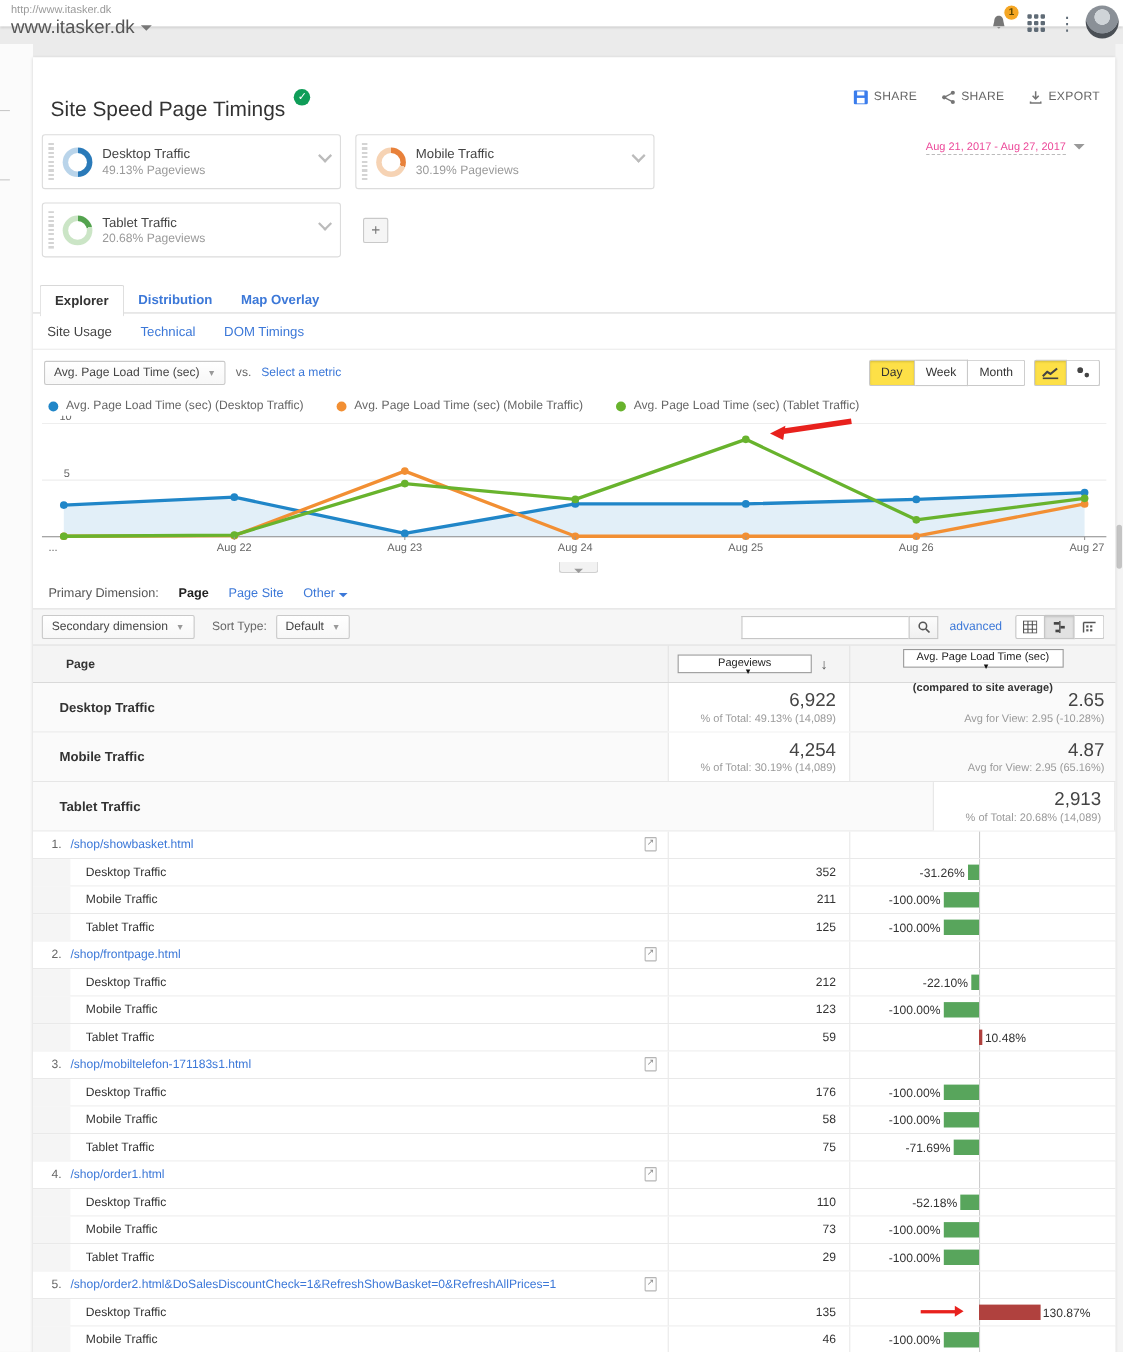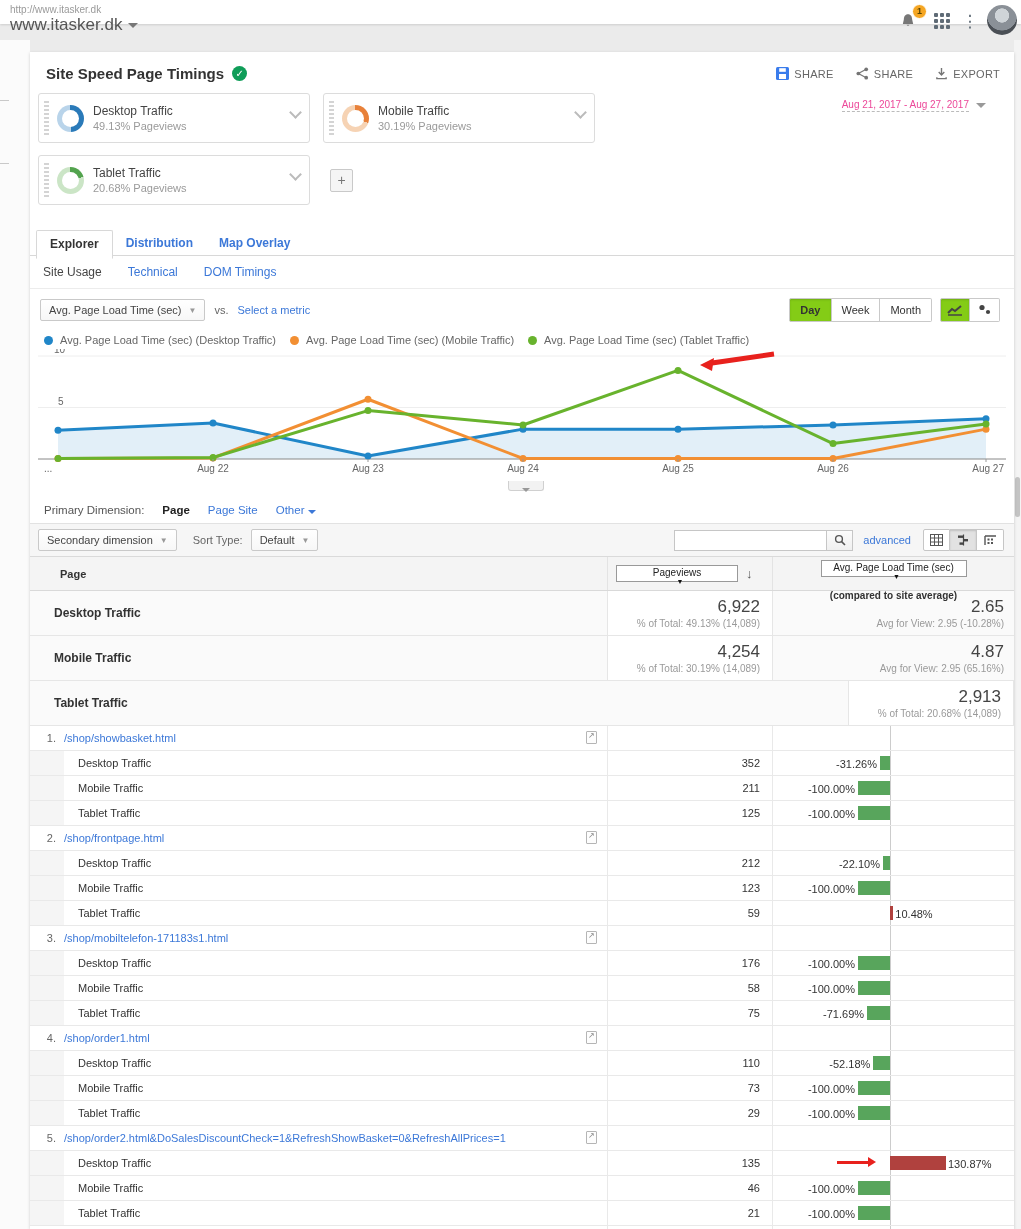--- a/index.html
+++ b/index.html
@@ -28,21 +28,21 @@
   .left-rail { position:absolute; left:0; top:40px; bottom:0; width:30px; background:#fbfbfb; }
   .rail-div { position:absolute; left:0; width:9px; border-top:1px solid #c9c9c9; }
   .scrollbar { position:absolute; right:0; top:40px; bottom:0; width:7px; background:#f4f4f4; }
   .scroll-thumb { position:absolute; right:1px; top:437px; width:5px; height:40px; border-radius:3px; background:#c4c4c4; }
 
   
   .card { position:absolute; left:30px; top:52px; width:984px; bottom:0; background:#fff;
     box-shadow:0 1px 3px rgba(0,0,0,.18); }
 
   .title-row { display:flex; align-items:center; padding:13px 14px 9px 16px; }
-  .rpt-title { font-size:15px; font-weight:bold; color:#333; }
+  .rpt-title { font-size:19px; font-weight:normal; color:#333;margin-top:24px; }
   .check-badge { display:inline-block; width:15px; height:15px; border-radius:50%; background:#0f9d58;
     color:#fff; font-size:10px; line-height:15px; text-align:center; margin-left:8px; vertical-align:-2px; }
   .actions { margin-left:auto; display:flex; gap:22px; }
   .action { display:flex; align-items:center; gap:5px; font-size:11px; color:#666; letter-spacing:.3px; cursor:pointer; }
 
   
   .segments { position:relative; padding:2px 0 4px 8px; }
   .seg-row { display:flex; gap:13px; margin-bottom:12px; align-items:center; }
   .seg-card { position:relative; width:272px; height:50px; background:#fff; border:1px solid #dcdcdc;
     border-radius:3px; display:flex; align-items:center; cursor:pointer; }
@@ -76,25 +76,25 @@
   .dd-btn { display:inline-flex; align-items:center; gap:7px; border:1px solid #c9c9c9; border-radius:2px;
     background:linear-gradient(#fff,#f7f7f7); padding:4px 8px; font-size:11px; color:#444; cursor:pointer; }
   .dd-btn .c { font-size:8px; color:#999; }
   .vs { font-size:11px; color:#666; margin:0 9px; }
   .metric-right { margin-left:auto; display:flex; align-items:center; gap:8px; margin-right:4px; }
   .btn-group { display:flex; }
   .g-btn { padding:5px 10px; font-size:11px; color:#333; background:#fff; border:1px solid #c9c9c9;
     border-left:none; cursor:pointer; }
   .g-btn:first-child { border-left:1px solid #c9c9c9; border-radius:2px 0 0 2px; }
   .g-btn:last-child { border-radius:0 2px 2px 0; }
-  .g-btn.active { background:#84cc16; box-shadow:inset 0 1px 2px rgba(0,0,0,.15);font-weight:bold; }
+  .g-btn.active { background:#fde047; box-shadow:inset 0 1px 2px rgba(0,0,0,.15); }
   .ico-btn { width:30px; height:24px; display:flex; align-items:center; justify-content:center; padding:0; }
 
   
-  .legend { display:flex; gap:14px; padding:7px 0 3px 14px; }
+  .legend { display:flex; gap:30px; padding:7px 0 3px 14px; }
   .leg-item { display:flex; align-items:center; gap:7px; font-size:11px; color:#666; }
   .leg-dot { width:9px; height:9px; border-radius:50%; }
 
   
   .chart-wrap { padding-left:8px; }
   .chart-footer { position:relative; height:13px; }
   .mini-tab { position:absolute; left:478px; top:0px; width:36px; height:10px; background:#f2f2f2;
     border:1px solid #d0d0d0; border-top:none; border-radius:0 0 3px 3px; text-align:center; cursor:pointer; }
   .mini-tab::after { content:""; display:inline-block; width:0; height:0; border-left:4px solid transparent;
     border-right:4px solid transparent; border-top:4px solid #999; vertical-align:3px; }

